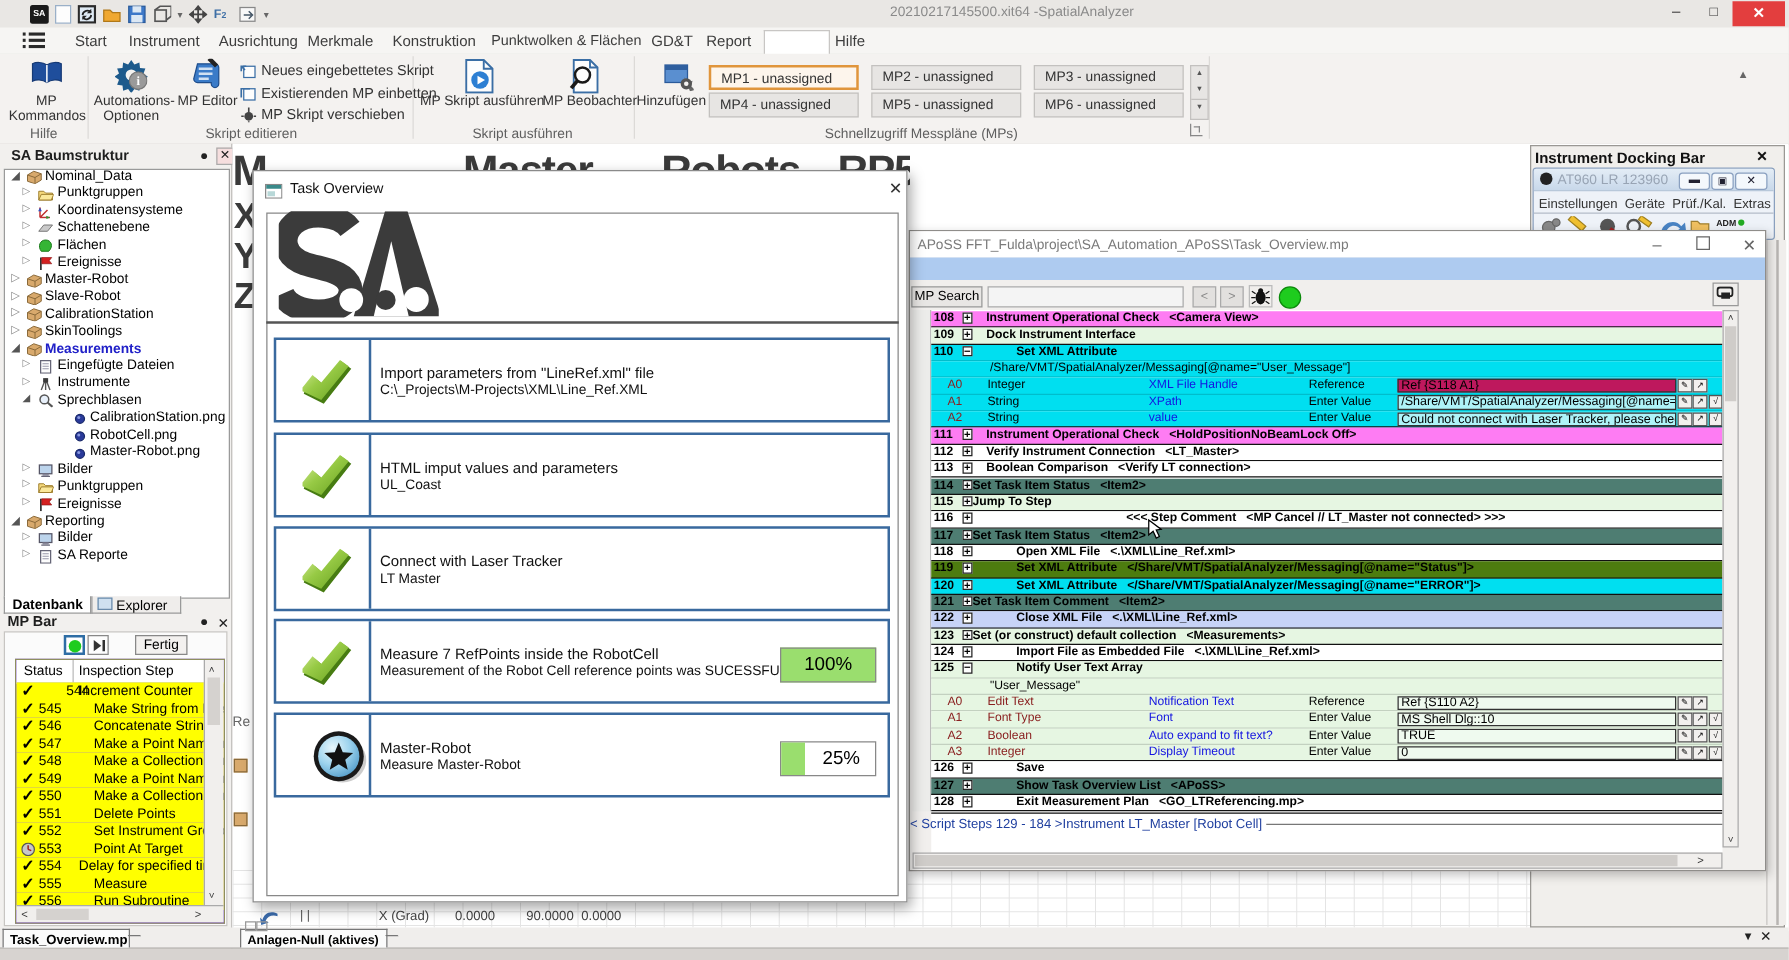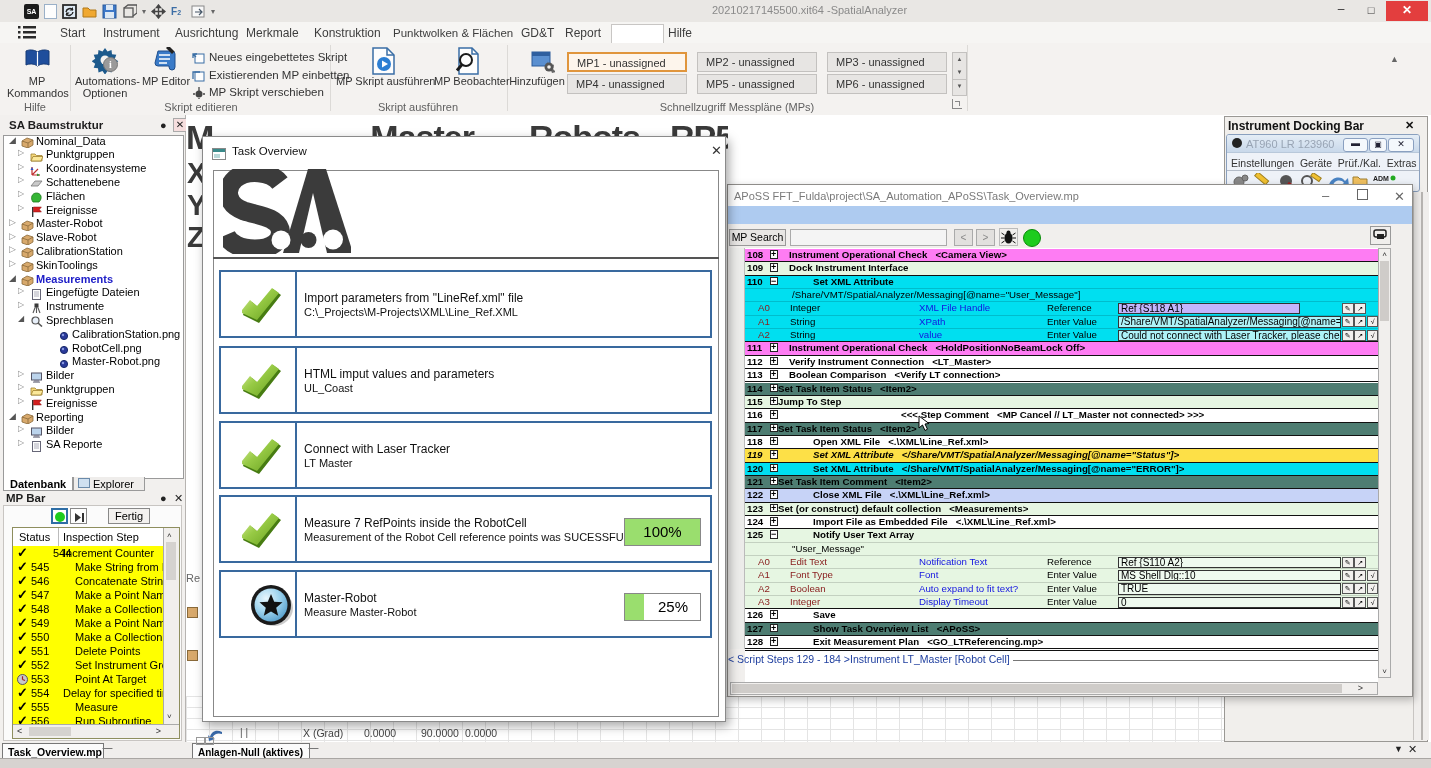--- a/index.html
+++ b/index.html
@@ -558,21 +558,21 @@
       <span style="position:absolute;left:68px;font-weight:bold;">Set XML Attribute</span>
     </div>
   <div class="mprow2 subrow" style="top:104.05px;background:#00dff0;">
       <span style="position:absolute;left:47px;font-weight:normal;">/Share/VMT/SpatialAnalyzer/Messaging[@name="User_Message"]</span>
     </div>
   <div class="mprow2 subrow" style="top:117.40px;background:#00dff0;font-weight:normal;">
       <span style="position:absolute;left:13px;color:#8a2020;">A0</span>
       <span style="position:absolute;left:45px;color:#000000;">Integer</span>
       <span style="position:absolute;left:174px;color:#1414e0;">XML File Handle</span>
       <span style="position:absolute;left:302px;color:#000;">Reference</span>
-      <span style="position:absolute;left:373px;top:0.5px;width:182px;height:11.5px;background:#c4b5fd;border:1px solid #333;box-sizing:border-box;font-size:10px;line-height:10px;padding-left:2px;overflow:hidden;white-space:nowrap;">Ref {S118 A1}</span>
+      <span style="position:absolute;left:373px;top:0.5px;width:223px;height:11.5px;background:#be185d;border:1px solid #333;box-sizing:border-box;font-size:10px;line-height:10px;padding-left:2px;overflow:hidden;white-space:nowrap;">Ref {S118 A1}</span>
       <span style="position:absolute;left:597.0px;top:0.5px;width:11.5px;height:11px;background:#f2f0ee;border:1px solid #555;box-sizing:border-box;font-size:7px;text-align:center;line-height:9px;font-weight:normal;">✎</span>
       <span style="position:absolute;left:609.4px;top:0.5px;width:11.5px;height:11px;background:#f2f0ee;border:1px solid #555;box-sizing:border-box;font-size:7px;text-align:center;line-height:9px;font-weight:normal;">↗</span>
     </div>
   <div class="mprow2 subrow" style="top:130.75px;background:#00dff0;font-weight:normal;">
       <span style="position:absolute;left:13px;color:#8a2020;">A1</span>
       <span style="position:absolute;left:45px;color:#000000;">String</span>
       <span style="position:absolute;left:174px;color:#1414e0;">XPath</span>
       <span style="position:absolute;left:302px;color:#000;">Enter Value</span>
       <span style="position:absolute;left:373px;top:0.5px;width:223px;height:11.5px;background:#aef3f8;border:1px solid #333;box-sizing:border-box;font-size:10px;line-height:10px;padding-left:2px;overflow:hidden;white-space:nowrap;">/Share/VMT/SpatialAnalyzer/Messaging[@name="User_Messag</span>
       <span style="position:absolute;left:597.0px;top:0.5px;width:11.5px;height:11px;background:#f2f0ee;border:1px solid #555;box-sizing:border-box;font-size:7px;text-align:center;line-height:9px;font-weight:normal;">✎</span>
@@ -622,21 +622,21 @@
   <div class="mprow2" style="top:237.55px;background:#4e7d72;">
       <span class="num" style="left:2px;position:absolute;">117</span>
       <span class="pbox" style="left:24.5px;top:1px;">+</span>
       <span style="position:absolute;left:33px;">Set Task Item Status&nbsp;&nbsp;&nbsp;&lt;Item2&gt;</span>
     </div>
   <div class="mprow2" style="top:250.90px;background:#ffffff;">
       <span class="num" style="left:2px;position:absolute;">118</span>
       <span class="pbox" style="left:24.5px;top:1px;">+</span>
       <span style="position:absolute;left:68px;">Open XML File&nbsp;&nbsp;&nbsp;&lt;.\XML\Line_Ref.xml&gt;</span>
     </div>
-  <div class="mprow2" style="top:264.25px;background:#fde047;font-style:italic;">
+  <div class="mprow2" style="top:264.25px;background:#4d7c0f;">
       <span class="num" style="left:2px;position:absolute;">119</span>
       <span class="pbox" style="left:24.5px;top:1px;">+</span>
       <span style="position:absolute;left:68px;">Set XML Attribute&nbsp;&nbsp;&nbsp;&lt;/Share/VMT/SpatialAnalyzer/Messaging[@name="Status"]&gt;</span>
     </div>
   <div class="mprow2" style="top:277.60px;background:#00dff0;">
       <span class="num" style="left:2px;position:absolute;">120</span>
       <span class="pbox" style="left:24.5px;top:1px;">+</span>
       <span style="position:absolute;left:68px;">Set XML Attribute&nbsp;&nbsp;&nbsp;&lt;/Share/VMT/SpatialAnalyzer/Messaging[@name="ERROR"]&gt;</span>
     </div>
   <div class="mprow2" style="top:290.95px;background:#4e7d72;">

